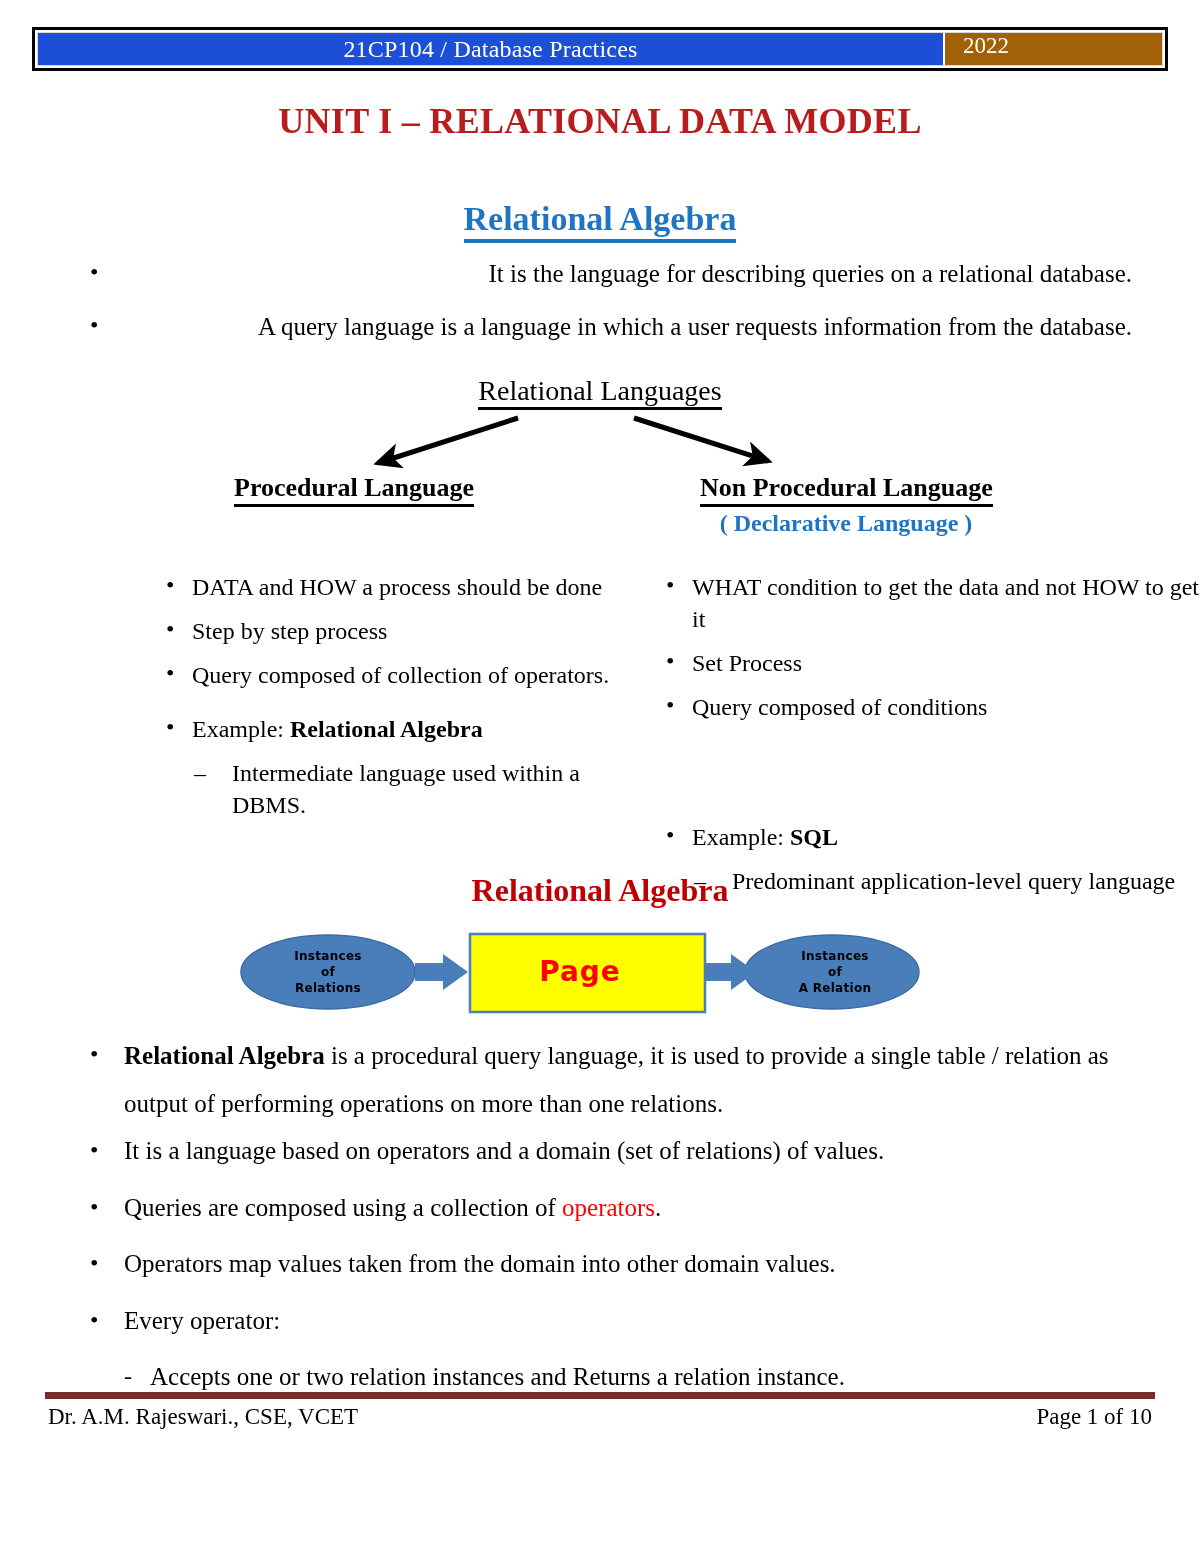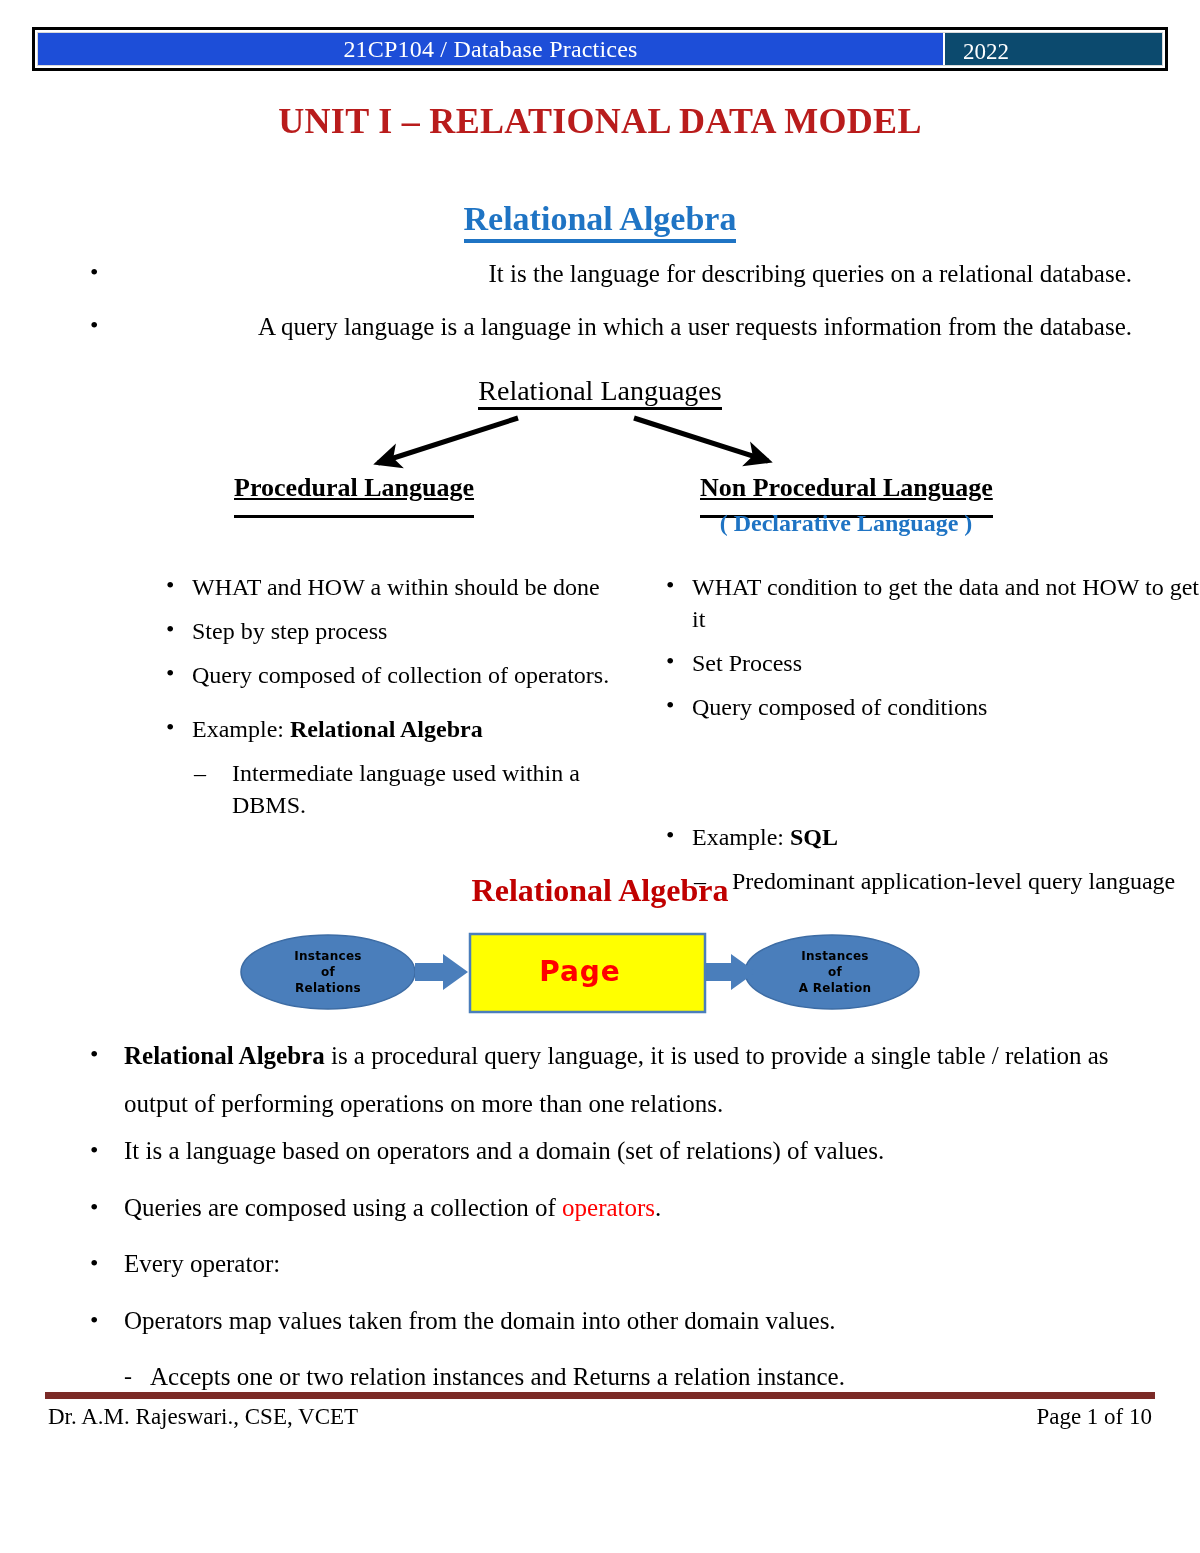--- a/index.html
+++ b/index.html
@@ -46,23 +46,23 @@
     box-sizing: border-box;
   }
   .header-title-cell span {
     color: #ffffff;
     font-size: 24px;
     letter-spacing: 0.2px;
     white-space: nowrap;
   }
   .header-year-cell {
     flex: 1 1 auto;
-    background: #0c4a6e;
+    background: #a16207;
     display: flex;
-    align-items: flex-end;
+    align-items: flex-start;
     padding-left: 18px;
     border-left: 2px solid #ffffff;
     box-sizing: border-box;
   }
   .header-year-cell span {
     color: #ffffff;
     font-size: 23px;
   }
 
   
@@ -141,23 +141,22 @@
     left: 0;
     top: 0;
     width: 1200px;
     height: 160px;
   }
   .tree-leaf {
     position: absolute;
     font-size: 26px;
     font-weight: bold;
     border-bottom: 3px solid #000;
-    padding-bottom: 12px;
+    padding-bottom: 1px;
     white-space: nowrap;
-    text-decoration: underline;
   }
   .tree-leaf.left  { left: 234px; top: 98px; }
   .tree-leaf.right { left: 700px; top: 98px; }
   .tree-sub {
     position: absolute;
     left: 700px;
     top: 135px;
     width: 292px;
     text-align: center;
     color: #1f74c4;
@@ -356,21 +355,21 @@
   </svg>
 
   <div class="tree-leaf left">Procedural Language</div>
   <div class="tree-leaf right">Non  Procedural Language</div>
   <div class="tree-sub">( Declarative Language )</div>
 </div>
 
 <div class="cols">
 
   <div class="col left">
-    <div class="li">WHAT and HOW a within should be done</div>
+    <div class="li">DATA and HOW a process should be done</div>
     <div class="li">Step by step process</div>
     <div class="li gap">Query composed of collection of operators.</div>
     <div class="li"><span>Example: </span><span class="bold">Relational Algebra</span></div>
     <div class="sub">Intermediate language used within a DBMS.</div>
   </div>
 
   <div class="col right">
     <div class="li">WHAT condition to get the data and not HOW to get it</div>
     <div class="li">Set Process</div>
     <div class="li">Query composed of conditions</div>
@@ -409,22 +408,22 @@
   </div>
 </div>
 
 <div class="body-list">
   <div class="li"><span class="bold">Relational Algebra</span><span> is a procedural query language, it is used to provide a single table / relation as output of performing operations on more than one relations.</span></div>
 
   <div class="li tight">It is a language based on operators and a domain (set of relations) of values.</div>
 
   <div class="li tight"><span>Queries are composed using a collection of </span><span class="red">operators</span><span>.</span></div>
 
+  <div class="li tight">Operators map values taken from the domain into other domain values.</div>
+
   <div class="li tight">Every operator:</div>
-
-  <div class="li tight">Operators map values taken from the domain into other domain values.</div>
 
   <div class="dash">Accepts one or two relation instances and Returns a relation instance.</div>
 </div>
 
 <div class="footer-rule"></div>
 <div class="footer-left">Dr. A.M. Rajeswari., CSE, VCET</div>
 <div class="footer-right">Page 1 of 10</div>
 
 </body></html>

